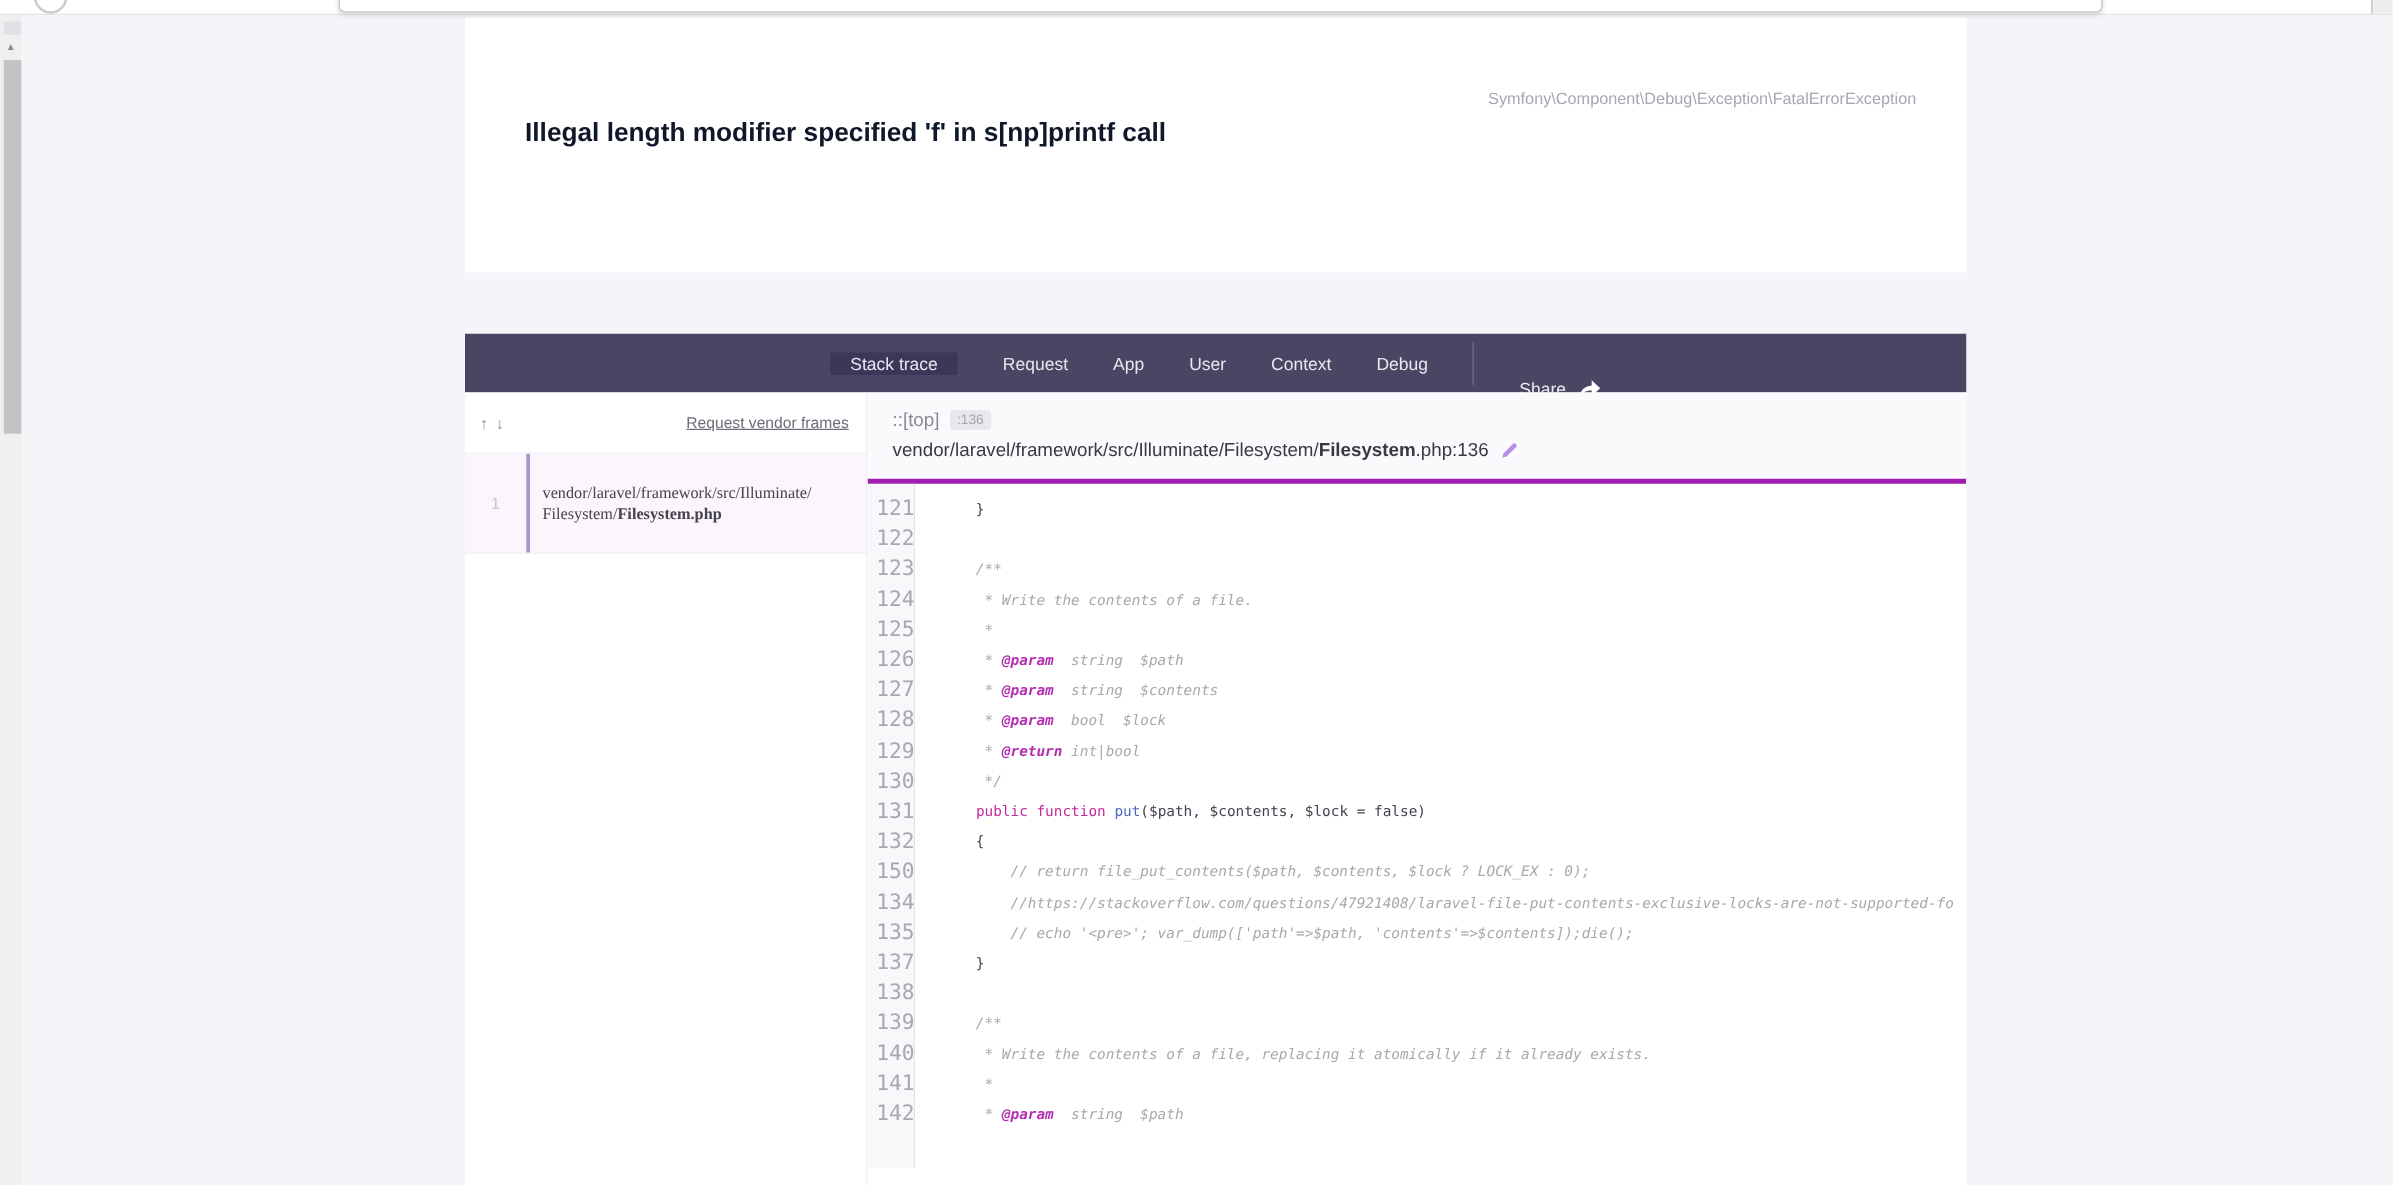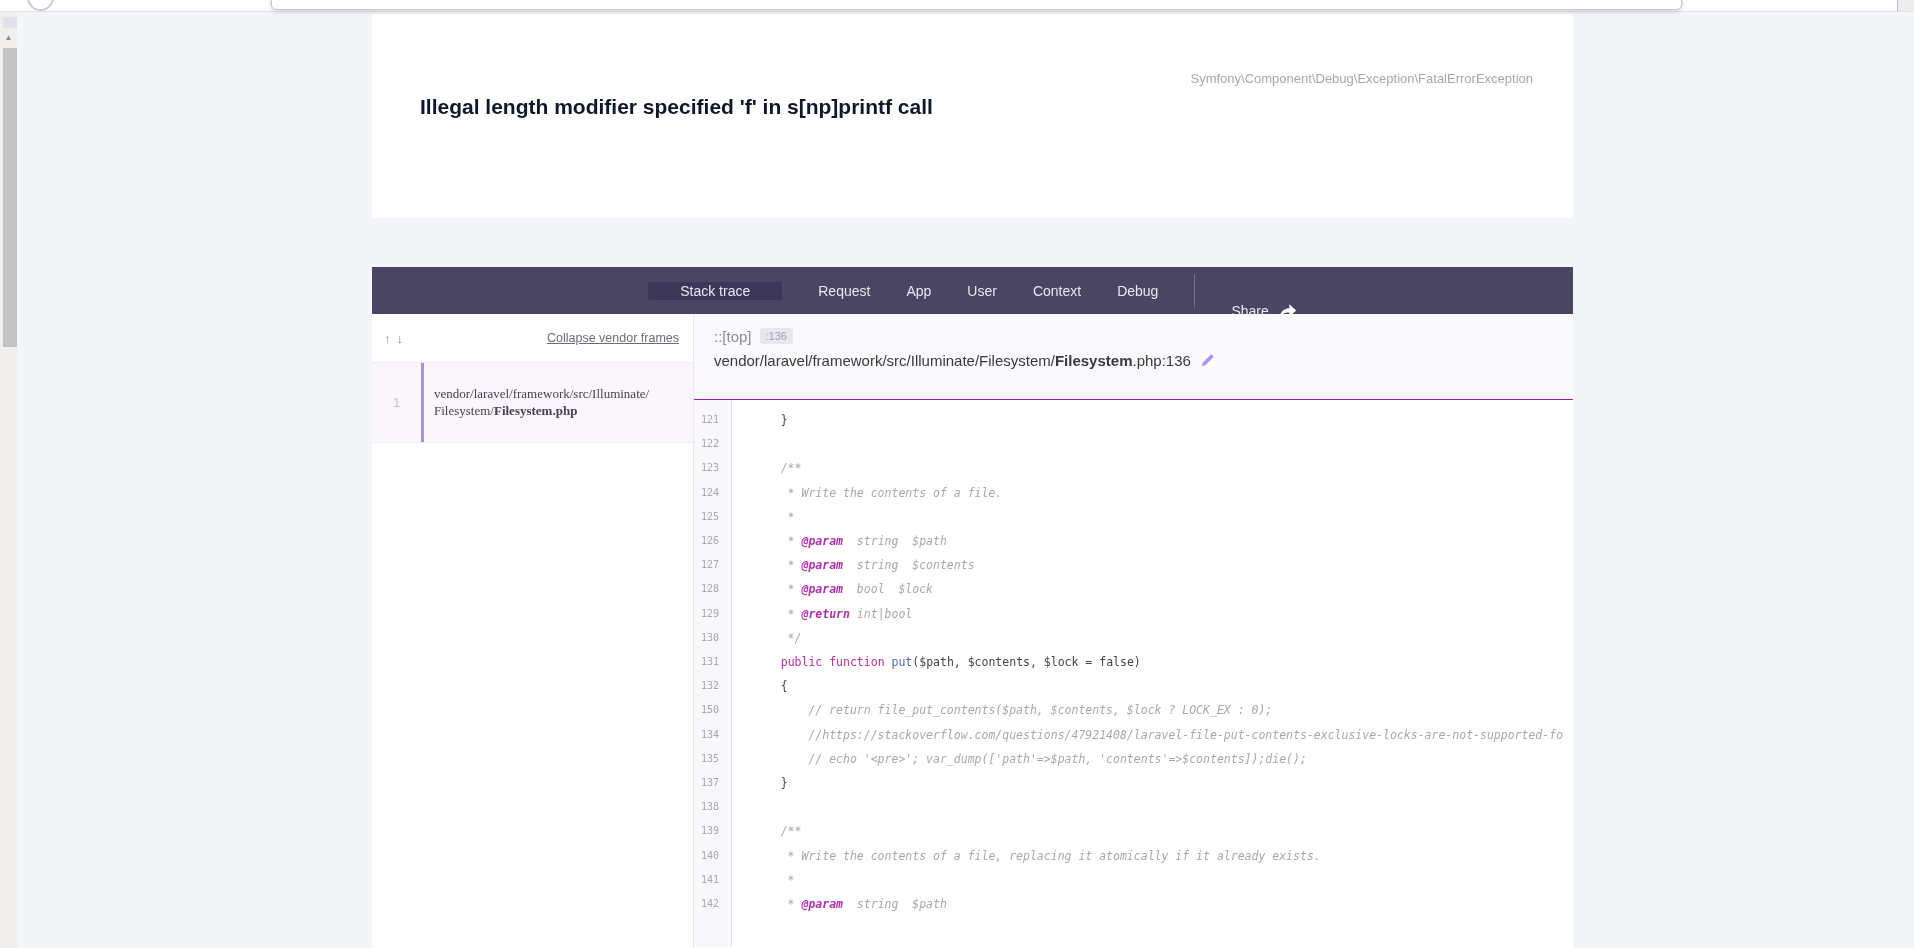--- a/index.html
+++ b/index.html
@@ -30,51 +30,51 @@
   
   .main{position:absolute;left:372px;top:14px;width:1201px;}
   .card{background:#fff;height:204px;padding:56px 40px 0 48px;}
   .ex-class{font-size:13px;color:#a7a6b3;line-height:1.35;text-align:right;}
   .ex-message{font-size:21px;font-weight:bold;color:#0f172a;margin-top:7px;}
 
   .panel{position:absolute;top:253px;left:0;width:1201px;}
   .tabbar{height:47px;background:var(--tab-bar-bg);display:flex;align-items:center;justify-content:center;}
   .tabs{display:flex;align-items:center;gap:36px;height:47px;}
   .tab{color:#e9e7f1;font-size:14px;display:flex;align-items:center;height:47px;cursor:pointer;white-space:nowrap;}
-  .tab.active{height:18px;background:var(--active-tab-bg);padding:0 32px;border-radius:2px;}
+  .tab.active{height:18px;background:var(--active-tab-bg);padding:0 16px;border-radius:2px;}
   .tab-divider{width:1px;height:34px;background:#716c87;}
   .share{display:flex;align-items:center;gap:10px;color:#eceaf3;font-size:14px;cursor:pointer;margin-top:40px;}
   .share svg{display:block;}
 
   .panel-body{display:flex;background:#fff;height:634px;overflow:hidden;}
 
   
   .sidebar{width:322px;flex:none;border-right:1px solid #e9e7ee;background:#fff;}
   .sidebar-head{height:49px;display:flex;align-items:center;padding:0 14px 0 9px;border-bottom:1px solid #f0eef3;}
   .nav-arrow{color:#8f8b99;font-size:13px;padding:0 3px;cursor:pointer;}
   .collapse-link{margin-left:auto;font-size:12.5px;color:#6f6b79;text-decoration:underline;cursor:pointer;}
   .frame{display:flex;height:80px;background:var(--frame-sel-bg);border-bottom:1px solid #f1eef5;cursor:pointer;}
   .frame-num{width:49px;flex:none;display:flex;align-items:center;justify-content:center;color:#c7c3cd;font-size:13px;}
   .frame-accent{width:3px;flex:none;background:var(--accent-purple);}
   .frame-text{padding:0 14px 0 10px;display:flex;flex-direction:column;justify-content:center;font-size:13px;color:#46424f;line-height:16.5px;font-family:Liberation Serif, serif;}
   .frame-text b{font-weight:bold;}
 
   
   .codepanel{flex:1;overflow:hidden;position:relative;background:#fff;}
-  .code-head{height:86px;background:#faf9fc;border-bottom:1px solid #a21caf;padding:14px 0 0 20px;}
+  .code-head{height:73px;background:#faf9fc;border-bottom:4px solid #a21caf;padding:14px 0 0 20px;}
   .method-line{font-size:15px;color:#8c8997;}
   .line-badge{display:inline-block;background:#e9e7ed;color:#a7a3b0;font-size:11px;padding:2px 6px;border-radius:3px;margin-left:8px;vertical-align:2px;}
   .path-line{font-size:15px;color:#3b3743;margin-top:7px;display:flex;align-items:center;}
   .path-line b{font-weight:bold;}
   .pencil{margin-left:9px;display:inline-flex;cursor:pointer;}
 
   .code-area{position:relative;height:547px;overflow:hidden;padding-top:8px;}
   .gutter-bg{position:absolute;left:0;top:0;width:38px;height:547px;background:#f8f7fa;border-right:1px solid #e5e3e9;}
   .code-row{display:flex;line-height:24.2px;position:relative;}
-  .gutter-cell{width:38px;flex:none;padding-left:7px;font-family:"DejaVu Sans Mono",monospace;font-size:10px;color:#aaa7b2;border-right:1px solid transparent;}
+  .gutter-cell{width:38px;flex:none;padding-left:7px;font-family:"DejaVu Sans Mono",monospace;font-size:17px;color:#aaa7b2;border-right:1px solid transparent;}
   .code-cell{flex:1;padding-left:21px;white-space:pre;overflow:hidden;font-family:"DejaVu Sans Mono",monospace;font-size:11.5px;color:#454250;}
   .code-row.hl{background:var(--hl-row);}
   .code-row.hl .gutter-cell{background:var(--hl-gutter);color:#9d97a5;border-right:1px solid #e3d6e9;}
   .tok-plain{color:#454250;}
   .tok-comment{color:#a9a7ad;font-style:italic;}
   .tok-tag{color:#b32fb0;font-style:italic;font-weight:bold;}
   .tok-kw{color:#c12b9e;}
   .tok-fn{color:#4b6bbf;}
   .tok-num{color:#9a6a00;}
 </style>
@@ -121,21 +121,21 @@
         </div>
       </div>
     </div>
 
     <div class="panel-body">
 
       <div class="sidebar">
         <div class="sidebar-head">
           <span class="nav-arrow">↑</span>
           <span class="nav-arrow">↓</span>
-          <span class="collapse-link">Collapse vendor frames</span>
+          <span class="collapse-link">Request vendor frames</span>
         </div>
         <div class="frame">
           <div class="frame-num">1</div>
           <div class="frame-accent"></div>
           <div class="frame-text">
             <div>vendor/laravel/framework/src/Illuminate/</div>
             <div><span>Filesystem/</span><b>Filesystem.php</b></div>
           </div>
         </div>
       </div>

